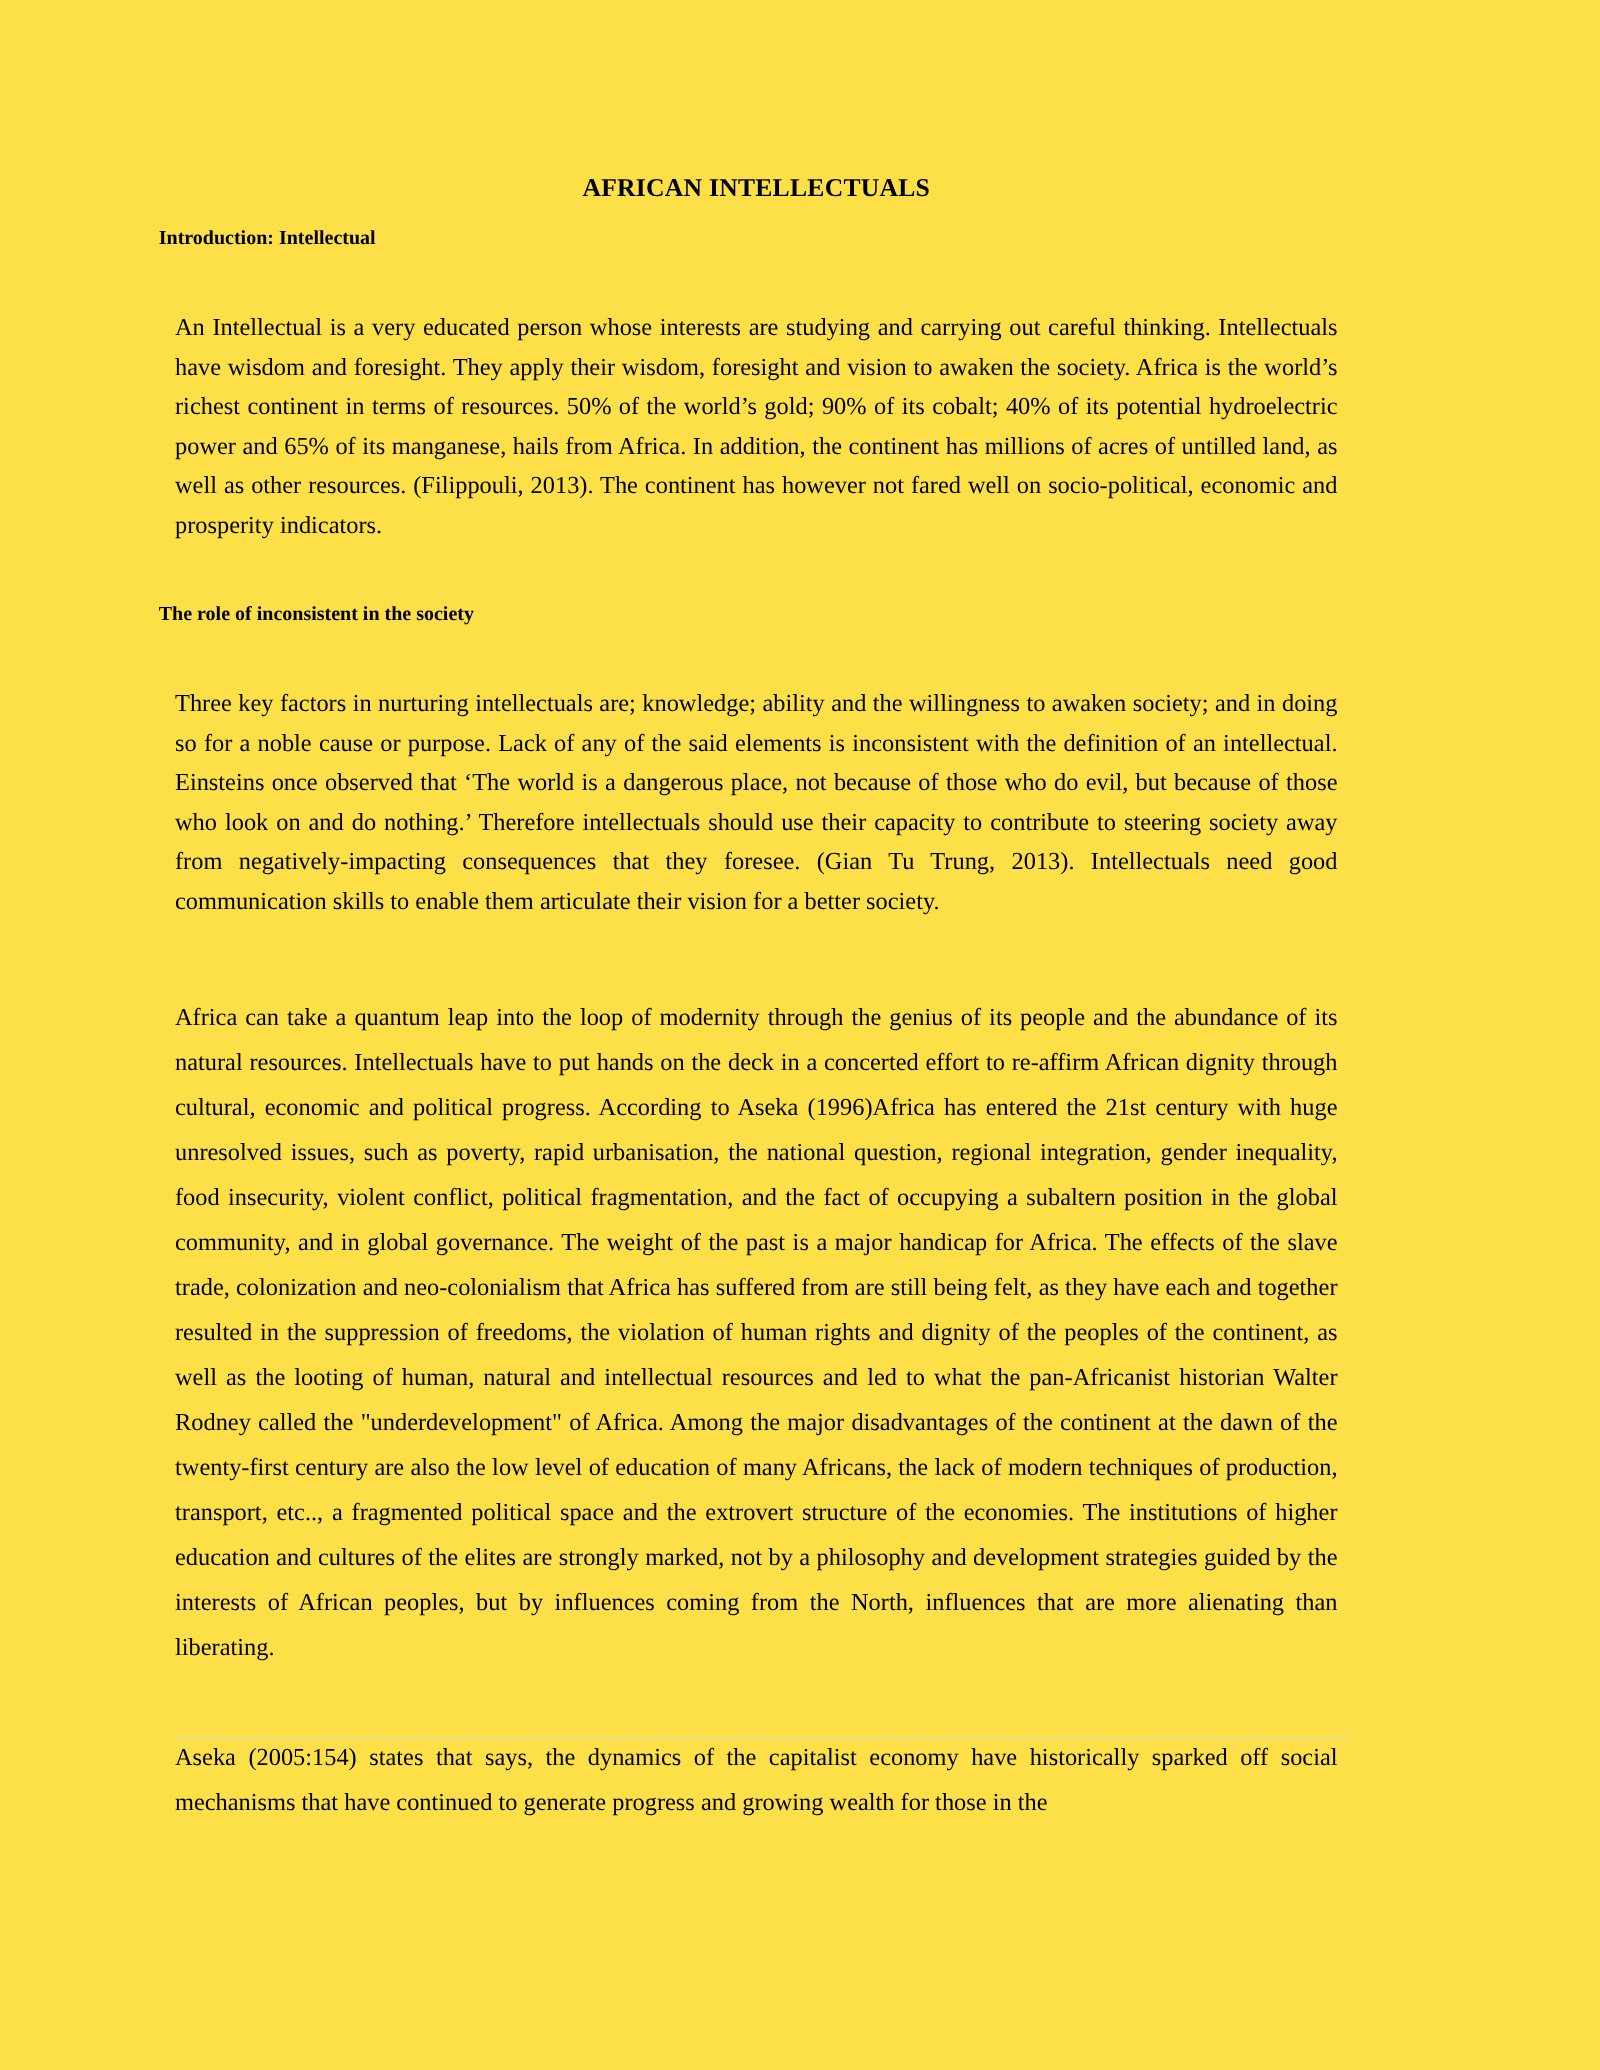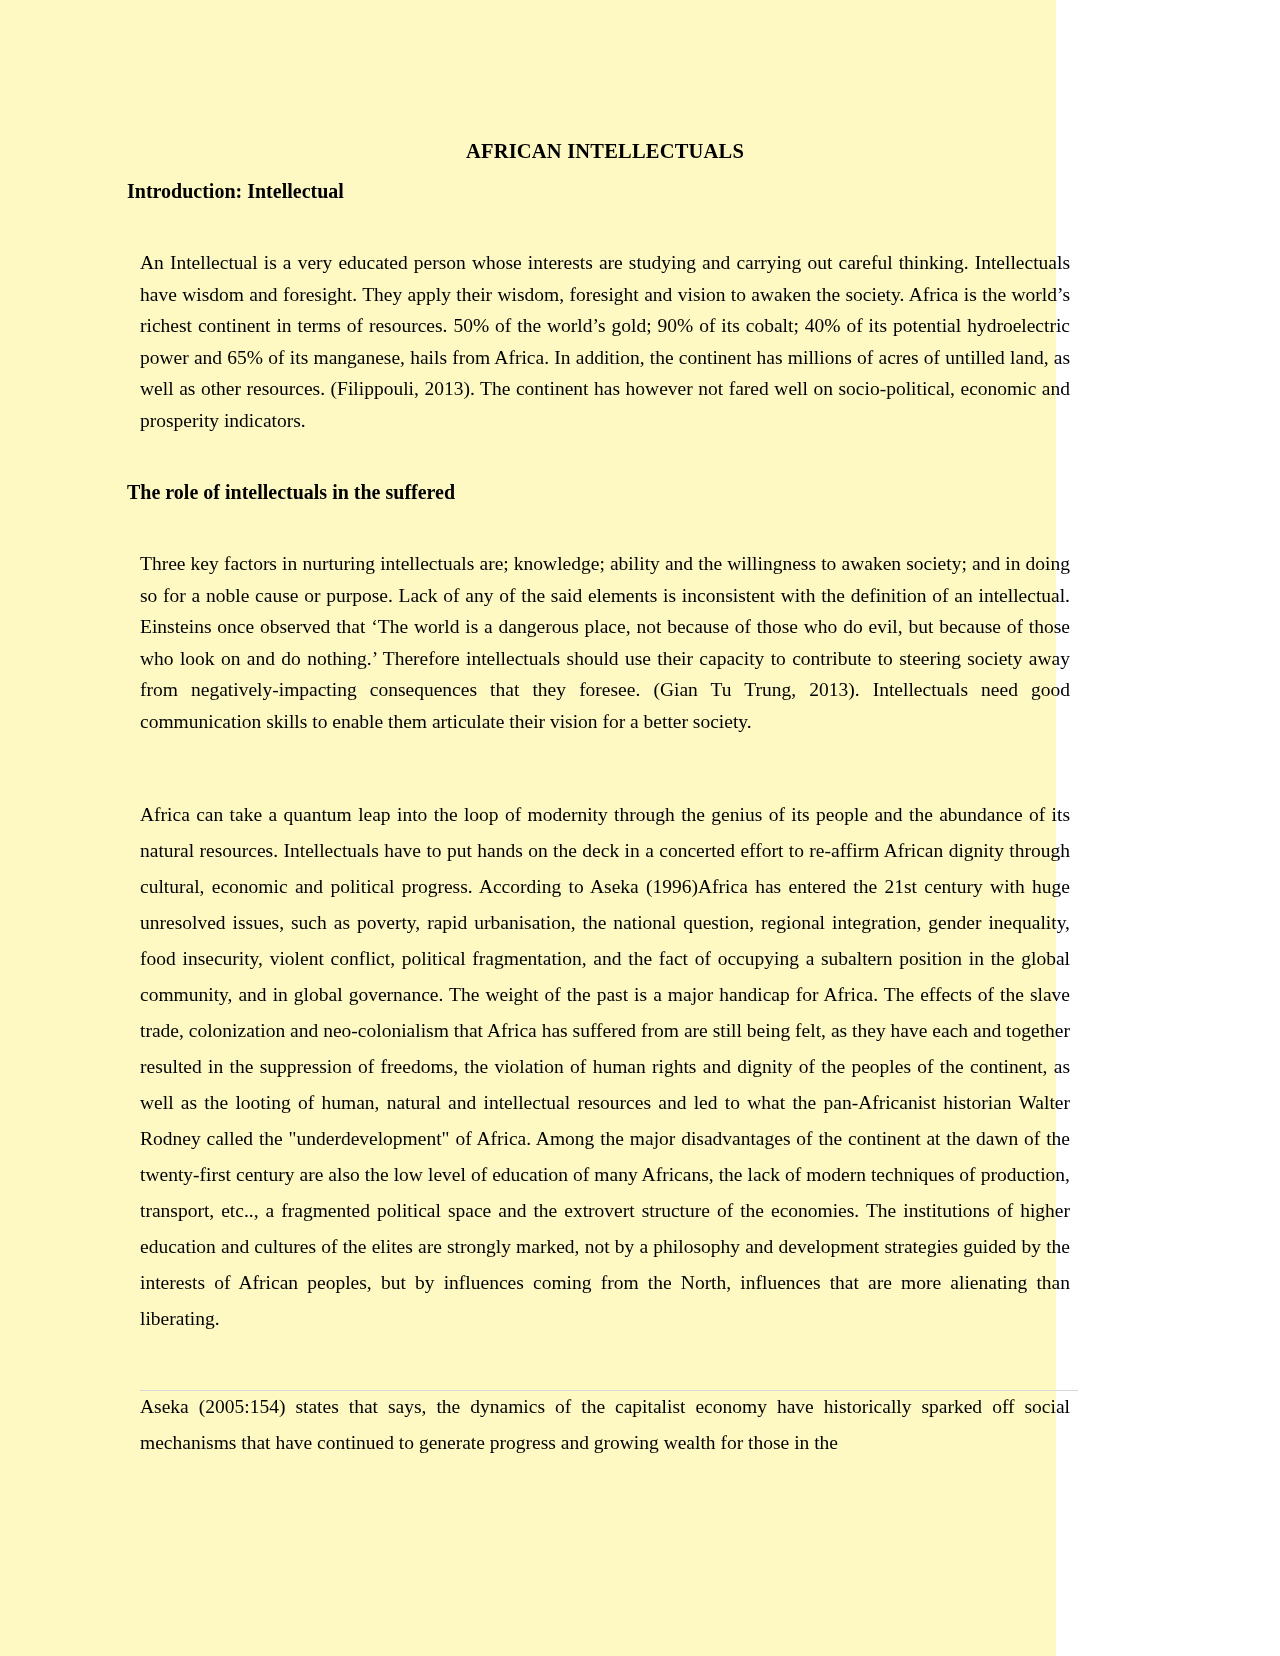--- a/index.html
+++ b/index.html
@@ -9,43 +9,43 @@
   }
   body {
     width: 1280px;
     height: 1656px;
     font-family: "Liberation Serif", "DejaVu Serif", serif;
     color: #000000;
     overflow: hidden;
   }
   .page {
     position: relative;
-    width: 1056px;
+    width: 1280px;
     height: 1656px;
-    background: #fef9c3;
+    background: #fde047;
     box-sizing: border-box;
     padding-left: 16px;
   }
   .content {
     position: absolute;
     left: 127px;
     top: 138px;
     width: 956px;
   }
   .doc-title {
     text-align: center;
     font-weight: bold;
     font-size: 20.5px;
     line-height: 26px;
     letter-spacing: 0.2px;
     margin: 0 0 14px 0;
   }
   .heading {
     font-weight: bold;
-    font-size: 20px;
+    font-size: 16px;
     line-height: 26px;
     margin: 0 0 10px 0;
     text-align: left;
   }
   .para {
     font-size: 19.5px;
     text-align: justify;
     text-justify: inter-word;
     margin: 13px;
     hyphens: none;
@@ -83,21 +83,21 @@
     <div class="doc-title">AFRICAN INTELLECTUALS</div>
 
     <div class="heading">Introduction: Intellectual</div>
 
     <div class="gap-sm"></div>
 
     <p class="para loose">An Intellectual is a very educated person whose interests are studying and carrying out careful thinking. Intellectuals have wisdom and foresight. They apply their wisdom, foresight and vision to awaken the society. Africa is the world’s richest continent in terms of resources. 50% of the world’s gold; 90% of its cobalt; 40% of its potential hydroelectric power and 65% of its manganese, hails from Africa. In addition, the continent has millions of acres of untilled land, as well as other resources. (Filippouli, 2013). The continent has however not fared well  on  socio-political, economic and prosperity indicators.</p>
 
     <div class="gap-lg"></div>
 
-    <div class="heading">The role of intellectuals in the suffered</div>
+    <div class="heading">The role of inconsistent in the society</div>
 
     <div class="gap-sm"></div>
 
     <p class="para loose">Three key factors in nurturing intellectuals are; knowledge; ability and the willingness to awaken society; and in doing so for a noble cause or purpose. Lack of any of the said elements is inconsistent with the definition of an intellectual. Einsteins once observed that ‘The world is a dangerous place, not because of those who do evil, but because of those who look on and do nothing.’ Therefore intellectuals should use their capacity to contribute to steering society away from negatively-impacting consequences that they foresee. (Gian Tu Trung, 2013). Intellectuals need good communication skills to enable them articulate their vision for a better society.</p>
 
     <div class="gap-xl"></div>
 
     <p class="para tight">Africa can take a quantum leap into the loop of modernity through the genius of its people and the abundance of its natural resources. Intellectuals have to put hands on the deck in a concerted effort to re-affirm African dignity through cultural, economic and political progress. According to Aseka (1996)Africa has entered the 21st century with huge unresolved issues, such as poverty, rapid urbanisation, the national question, regional integration, gender inequality, food insecurity, violent conflict, political fragmentation, and the fact of occupying a subaltern position in the global community, and in global governance. The weight of the past is a major handicap for Africa. The effects of the slave trade, colonization and neo-colonialism that Africa has suffered from are still being felt, as they have each and together resulted in the suppression of freedoms, the violation of human rights and dignity of the peoples of the continent, as well as the looting of human, natural and intellectual resources and led to what the pan-Africanist historian Walter Rodney called the "underdevelopment" of Africa. Among the major disadvantages of the continent at the dawn of the twenty-first century are also the low level of education of many Africans, the lack of modern techniques of production, transport, etc.., a fragmented political space and the extrovert structure of the economies. The institutions of higher education and cultures of the elites are strongly marked, not by a philosophy and development strategies guided by the interests of African peoples, but by influences coming from the North, influences that are more alienating than liberating.</p>
 
     <div class="gap-md"></div>

